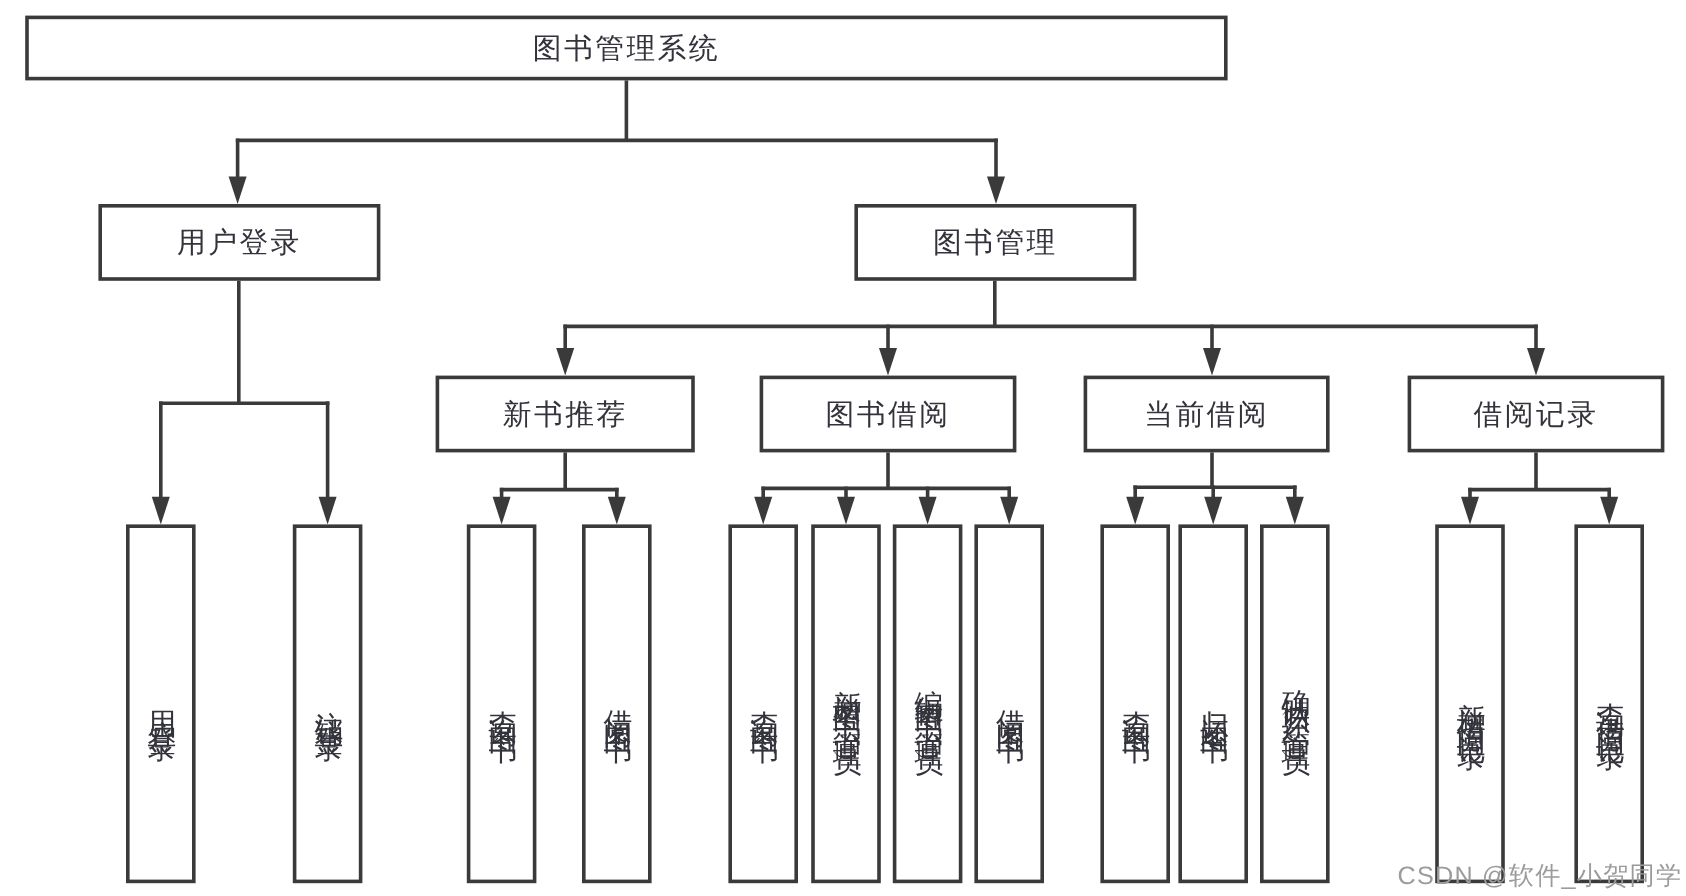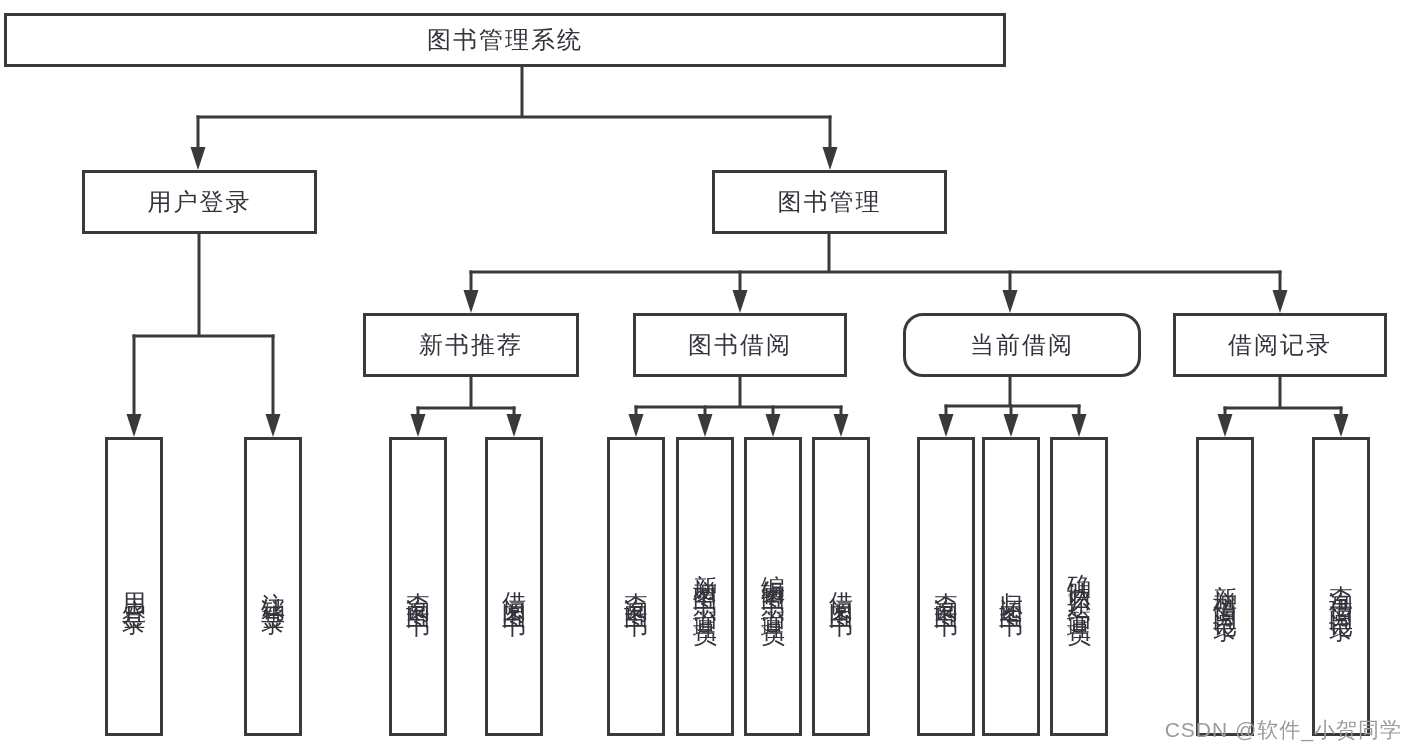--- a/index.html
+++ b/index.html
@@ -100,38 +100,38 @@
         <polygon points="1003.5,414 1018.5,414 1011,437" class="chead"></polygon>
         <path d="M1079 406 L1079 421" class="cline"></path>
         <polygon points="1071.5,414 1086.5,414 1079,437" class="chead"></polygon>
         <path d="M1225 408 L1225 421" class="cline"></path>
         <polygon points="1217.5,414 1232.5,414 1225,437" class="chead"></polygon>
         <path d="M1341 408 L1341 421" class="cline"></path>
         <polygon points="1333.5,414 1348.5,414 1341,437" class="chead"></polygon>
       </g>
   </svg>
 
-  <div class="node" style="left:4px; top:13px; width:1002px; height:54px;">
+  <div class="node" style="left:21px; top:13px; width:1002px; height:54px;">
     <span>图书管理系统</span>
   </div>
 
   <div class="node" style="left:82px; top:170px; width:235px; height:64px;">
     <span>用户登录</span>
   </div>
   <div class="node" style="left:363px; top:313px; width:216px; height:64px;">
     <span>新书推荐</span>
   </div>
 
   <div class="node" style="left:712px; top:170px; width:235px; height:64px;">
     <span>图书管理</span>
   </div>
   <div class="node" style="left:633px; top:313px; width:214px; height:64px;">
     <span>图书借阅</span>
   </div>
-  <div class="node" style="left:903px; top:313px; width:238px; height:64px;border-radius:20px;">
+  <div class="node" style="left:903px; top:313px; width:205px; height:64px;">
     <span>当前借阅</span>
   </div>
   <div class="node" style="left:1173px; top:313px; width:214px; height:64px;align-items:center;">
     <span>借阅记录</span>
   </div>
 
   <div class="node leaf" style="left:105px; top:437px; width:58px; height:299px;">
     <span class="vtext">用户登录</span>
   </div>
   <div class="node leaf" style="left:244px; top:437px; width:58px; height:299px;">

